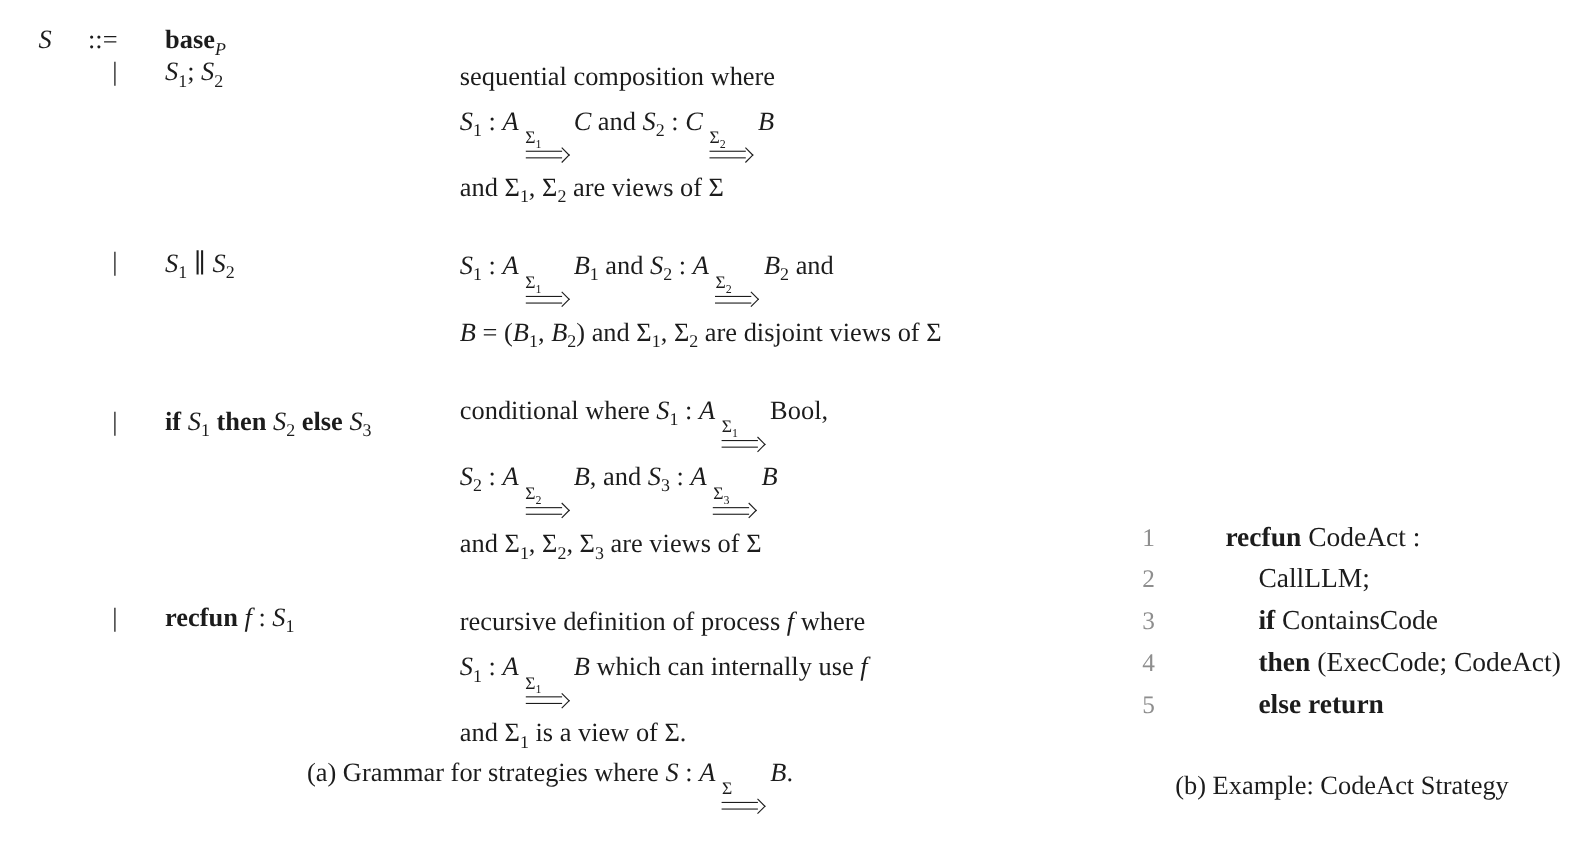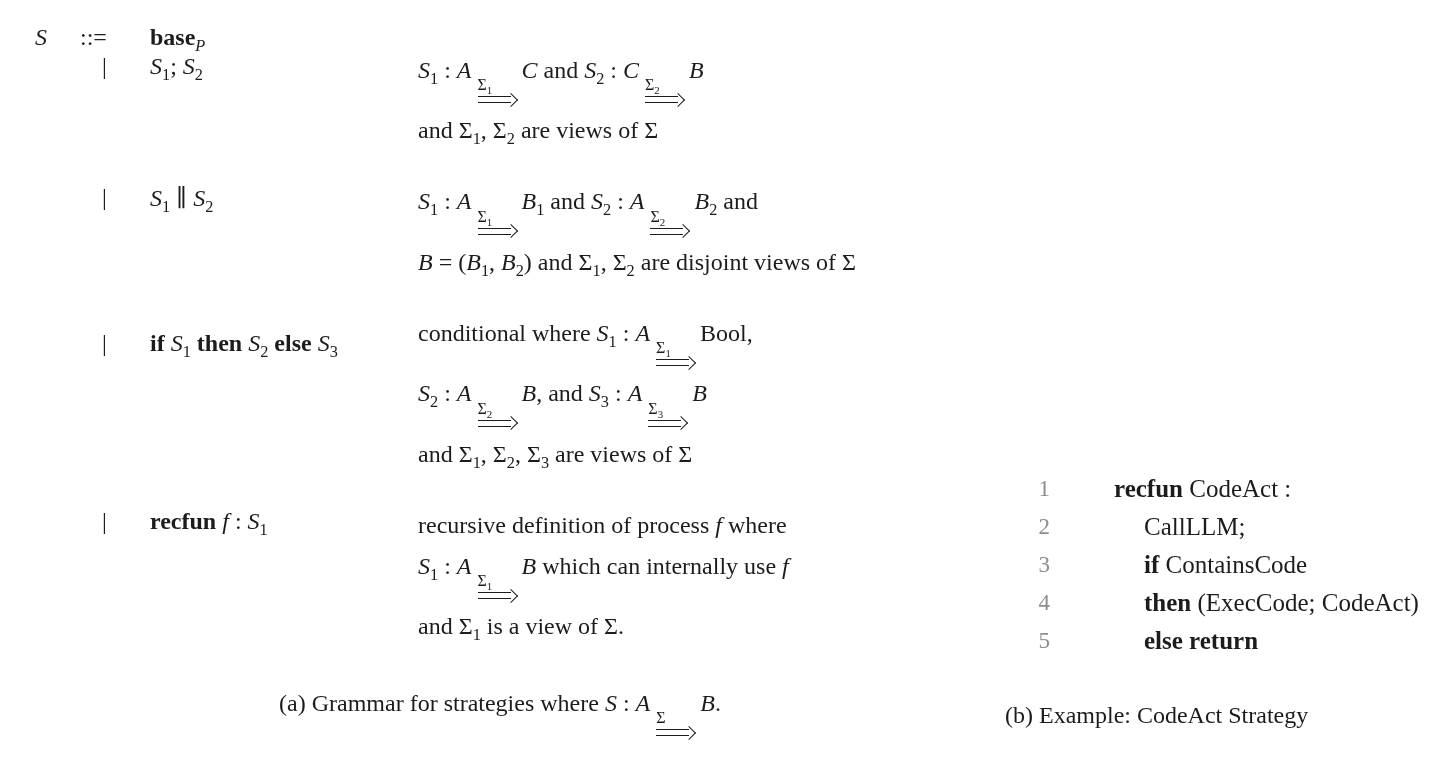--- a/index.html
+++ b/index.html
@@ -38,21 +38,21 @@
     border-top:1.6px solid currentColor;border-bottom:1.6px solid currentColor;
   }
   .marrow-arrow::after{
     content:'';position:absolute;right:0;top:-0.5px;width:9px;height:9px;
     border-top:1.6px solid currentColor;border-right:1.6px solid currentColor;
     transform:rotate(45deg);
   }
   
   .caption{position:absolute;white-space:nowrap;}
   .caption-a{left:35px;top:690px;width:930px;text-align:center;}
-  .caption-b{left:1005px;top:702px;width:430px;text-align:left;}
+  .caption-b{left:1005px;top:702px;width:430px;text-align:center;}
   
   .listing{position:absolute;left:1028px;top:470px;font-size:25px;}
   .l-line{display:flex;line-height:38px;white-space:nowrap;}
   .l-num{width:22px;text-align:right;margin-right:16px;font-size:23px;flex:0 0 auto;}
   .l-code{flex:0 0 auto;margin-left:48px;}
   .l-code.indent{padding-left:30px;}
 </style>
 </head>
 <body>
 
@@ -61,20 +61,21 @@
       <div class="g-row tight">
         <div class="g-lhs">S</div>
         <div class="g-op">::=</div>
         <div class="g-prod"><span class="tk-b">base</span><sub class="tk-isub">P</sub></div>
       </div>
       <div class="g-row">
         <div class="g-lhs"></div>
         <div class="g-op alt">|</div>
         <div class="g-prod"><span class="tk-i">S</span><sub class="tk-sub">1</sub><span class="tk-r">; </span><span class="tk-i">S</span><sub class="tk-sub">2</sub></div>
         <div class="g-desc">
+          <div class="g-line"><span class="tk-r">sequential composition where</span></div>
           <div class="g-line"><span class="tk-i">S</span><sub class="tk-sub">1</sub><span class="tk-r"> : </span><span class="tk-i">A</span><span class="marrow">
               <span class="marrow-label">Σ<sub>1</sub></span>
               <span class="marrow-arrow"></span>
             </span><span class="tk-i">C</span><span class="tk-r"> and </span><span class="tk-i">S</span><sub class="tk-sub">2</sub><span class="tk-r"> : </span><span class="tk-i">C</span><span class="marrow">
               <span class="marrow-label">Σ<sub>2</sub></span>
               <span class="marrow-arrow"></span>
             </span><span class="tk-i">B</span></div>
           <div class="g-line"><span class="tk-r">and Σ</span><sub class="tk-sub">1</sub><span class="tk-r">, Σ</span><sub class="tk-sub">2</sub><span class="tk-r"> are views of Σ</span></div>
         </div>
       </div>

